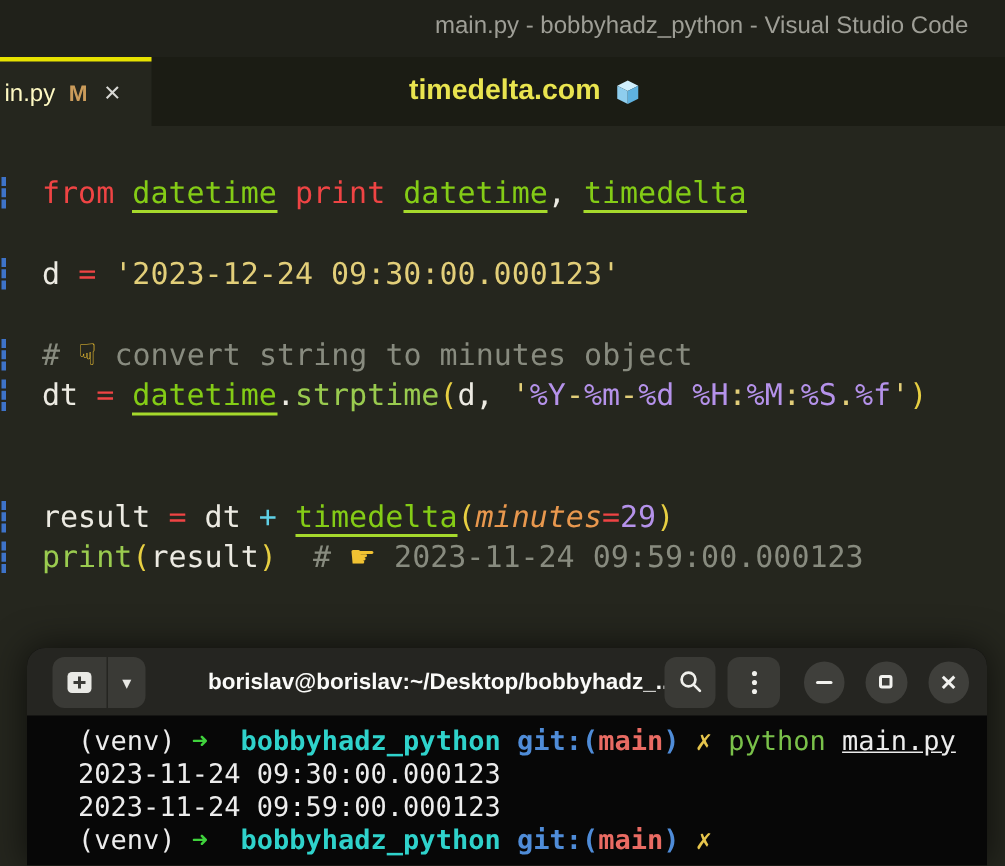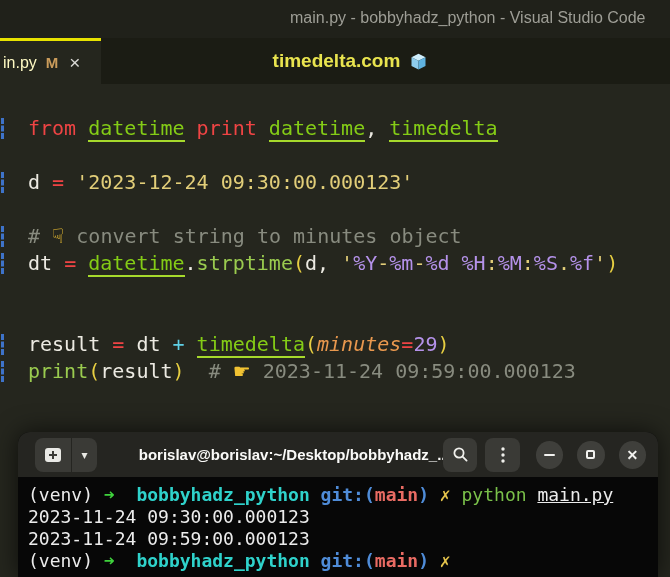--- a/index.html
+++ b/index.html
@@ -49,21 +49,21 @@
   .tbtn-search { width:35px; border-radius:8px; margin-left:auto; }
   .tbtn-menu { width:35px; border-radius:8px; margin-left:8px; }
   .cbtn { width:28px; height:28px; border-radius:50%; background:#3f3f3b; display:flex; align-items:center; justify-content:center; color:#f2f2ef; }
   .cbtn-min { margin-left:16px; }
   .cbtn-max { margin-left:14px; }
   .cbtn-close { margin-left:14px; font-size:14px; font-weight:bold; }
   .min-bar { width:11px; height:2px; background:#f2f2ef; border-radius:1px; }
   .max-box { width:9px; height:9px; border:2px solid #f2f2ef; border-radius:2px; }
 
   .term-body { padding:7px 10px; font-family:"DejaVu Sans Mono",monospace; font-size:18px; line-height:22px; }
-  .tl { white-space:pre; height:22px; }
+  .tl { white-space:pre; height:22px;margin-left:24px; }
   .w     { color:#ececec; }
   .grn   { color:#3fd23c; font-weight:bold; }
   .cyn   { color:#2fd2cb; font-weight:bold; }
   .blu   { color:#4f8cd8; font-weight:bold; }
   .red   { color:#e96b63; font-weight:bold; }
   .yel   { color:#e6c54c; }
   .pyg   { color:#7ac14a; }
   .fileu { color:#ececec; text-decoration:underline; }
 </style>
 </head>

